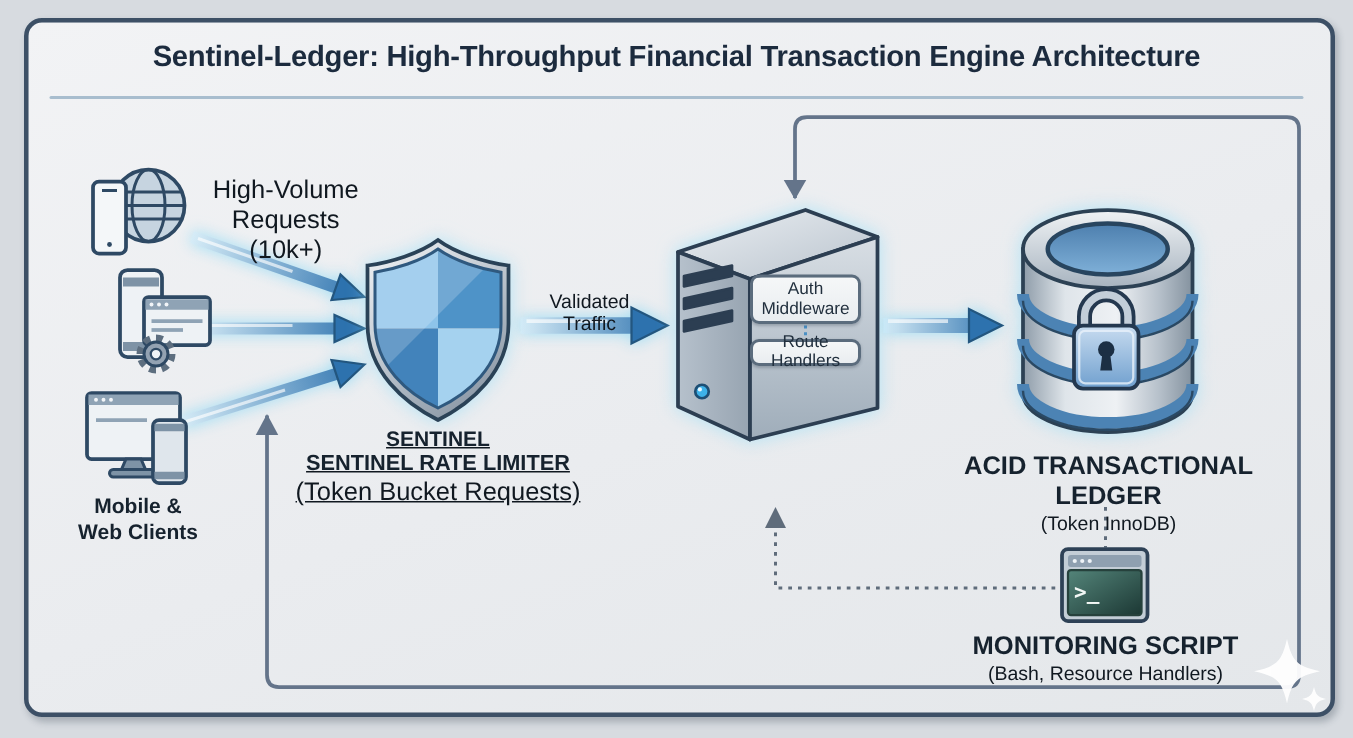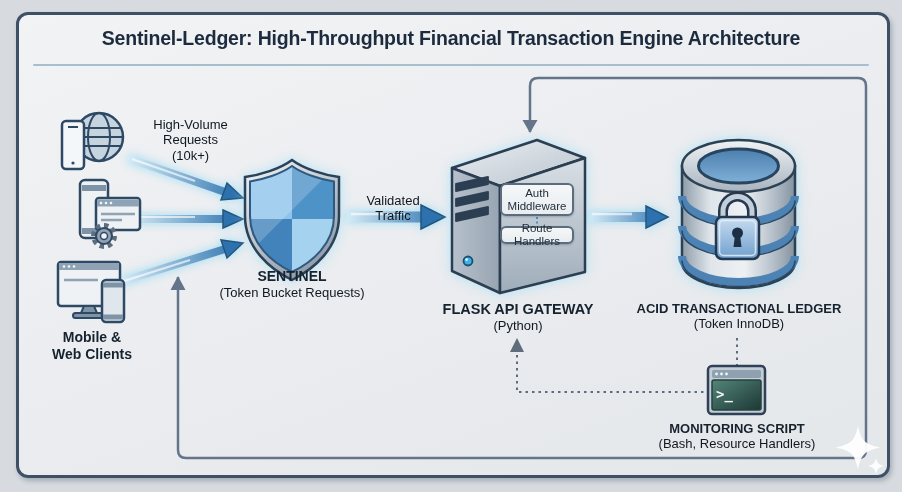--- a/index.html
+++ b/index.html
@@ -14,21 +14,21 @@
     border:3px solid var(--panel-border);border-radius:12px;
     background:linear-gradient(160deg,#f2f3f5 0%,#eaecef 55%,#e4e7ea 100%);
     box-shadow:2px 3px 5px rgba(40,55,70,.28);}
   .title{position:absolute;left:0;right:0;top:27px;text-align:center;
     font-size:19.5px;font-weight:bold;color:var(--title-text);letter-spacing:-0.2px;}
   .title-underline{position:absolute;left:33px;top:64px;width:836px;height:2px;
     background:#a8bdce;border-radius:1px;}
   .lbl{position:absolute;text-align:center;color:var(--body-text);line-height:1.18;}
   .lbl .b{font-weight:bold;color:#16222e;}
   .lbl .s{font-weight:normal;}
-  .sz13{font-size:13px;} .sz135{font-size:13px;} .sz14{font-size:14px;} .sz145{font-size:14.5px;}
+  .sz13{font-size:13px;} .sz135{font-size:17px;} .sz14{font-size:14px;} .sz145{font-size:14.5px;}
   .module-box{position:absolute;width:74px;border:2px solid #5b6c7d;border-radius:6px;
     background:linear-gradient(180deg,#f5f7f8,#e9edf0);color:#22303e;
     font-size:11.5px;line-height:1.12;display:flex;align-items:center;justify-content:flex-start;
     text-align:center;box-shadow:0 1px 2px rgba(30,45,60,.25);}
   svg{position:absolute;left:0;top:0;overflow:visible;}
   .glow{filter:drop-shadow(0 0 5px rgba(130,215,245,.75));}
   .softglow{filter:drop-shadow(0 0 6px rgba(140,220,248,.6));}
 </style>
 </head>
 <body>
@@ -259,41 +259,38 @@
     <div>High-Volume</div>
     <div>Requests</div>
     <div>(10k+)</div>
   </div>
 
   <div class="lbl sz14" style="left:26px;top:329px;width:132px;">
     <div class="b">Mobile &amp;</div>
     <div class="b">Web Clients</div>
   </div>
 
-  <div class="lbl" style="left:188px;top:268px;width:208px;">
+  <div class="lbl" style="left:188px;top:284px;width:208px;text-decoration:underline;">
     <div class="b sz14">SENTINEL</div>
+    <div class="b sz145">SENTINEL RATE LIMITER</div>
     <div class="s sz135">(Token Bucket Requests)</div>
   </div>
 
   <div class="lbl sz13" style="left:343px;top:193px;width:100px;">
     <div>Validated</div>
     <div>Traffic</div>
   </div>
 
   <div class="module-box" style="left:500px;top:183px;height:33px;">
     <span>Auth Middleware</span>
   </div>
   <div class="module-box" style="left:500px;top:226px;height:18px;">
     <span>Route Handlers</span>
   </div>
 
-  <div class="lbl" style="left:423px;top:301px;width:190px;">
-    <div class="b sz145">FLASK API GATEWAY</div>
-    <div class="s sz13">(Python)</div>
-  </div>
 
   <div class="lbl" style="left:626px;top:301px;width:226px;">
     <div class="b sz135">ACID TRANSACTIONAL LEDGER</div>
     <div class="s sz13">(Token InnoDB)</div>
   </div>
 
   <div class="lbl" style="left:622px;top:421px;width:230px;">
     <div class="b sz135">MONITORING SCRIPT</div>
     <div class="s sz13">(Bash, Resource Handlers)</div>
   </div>

